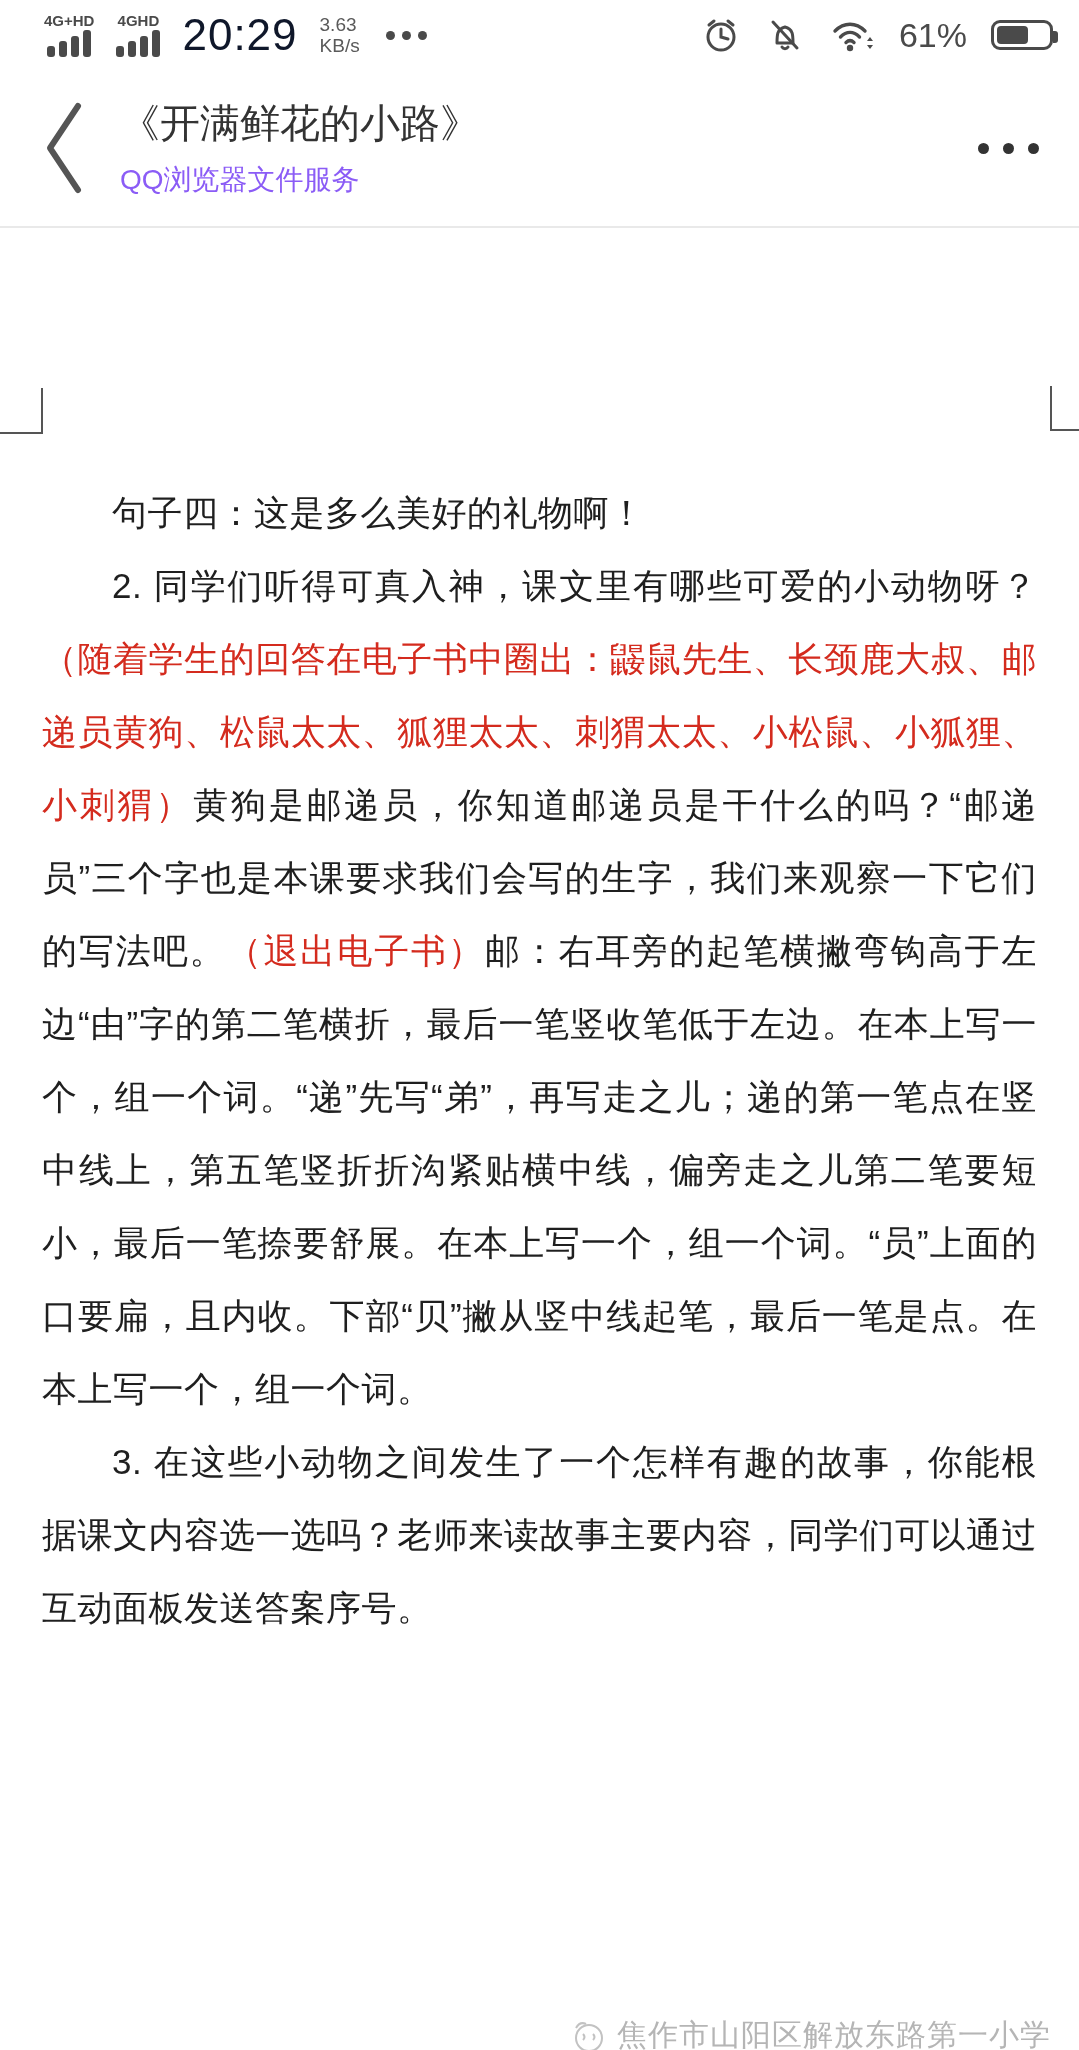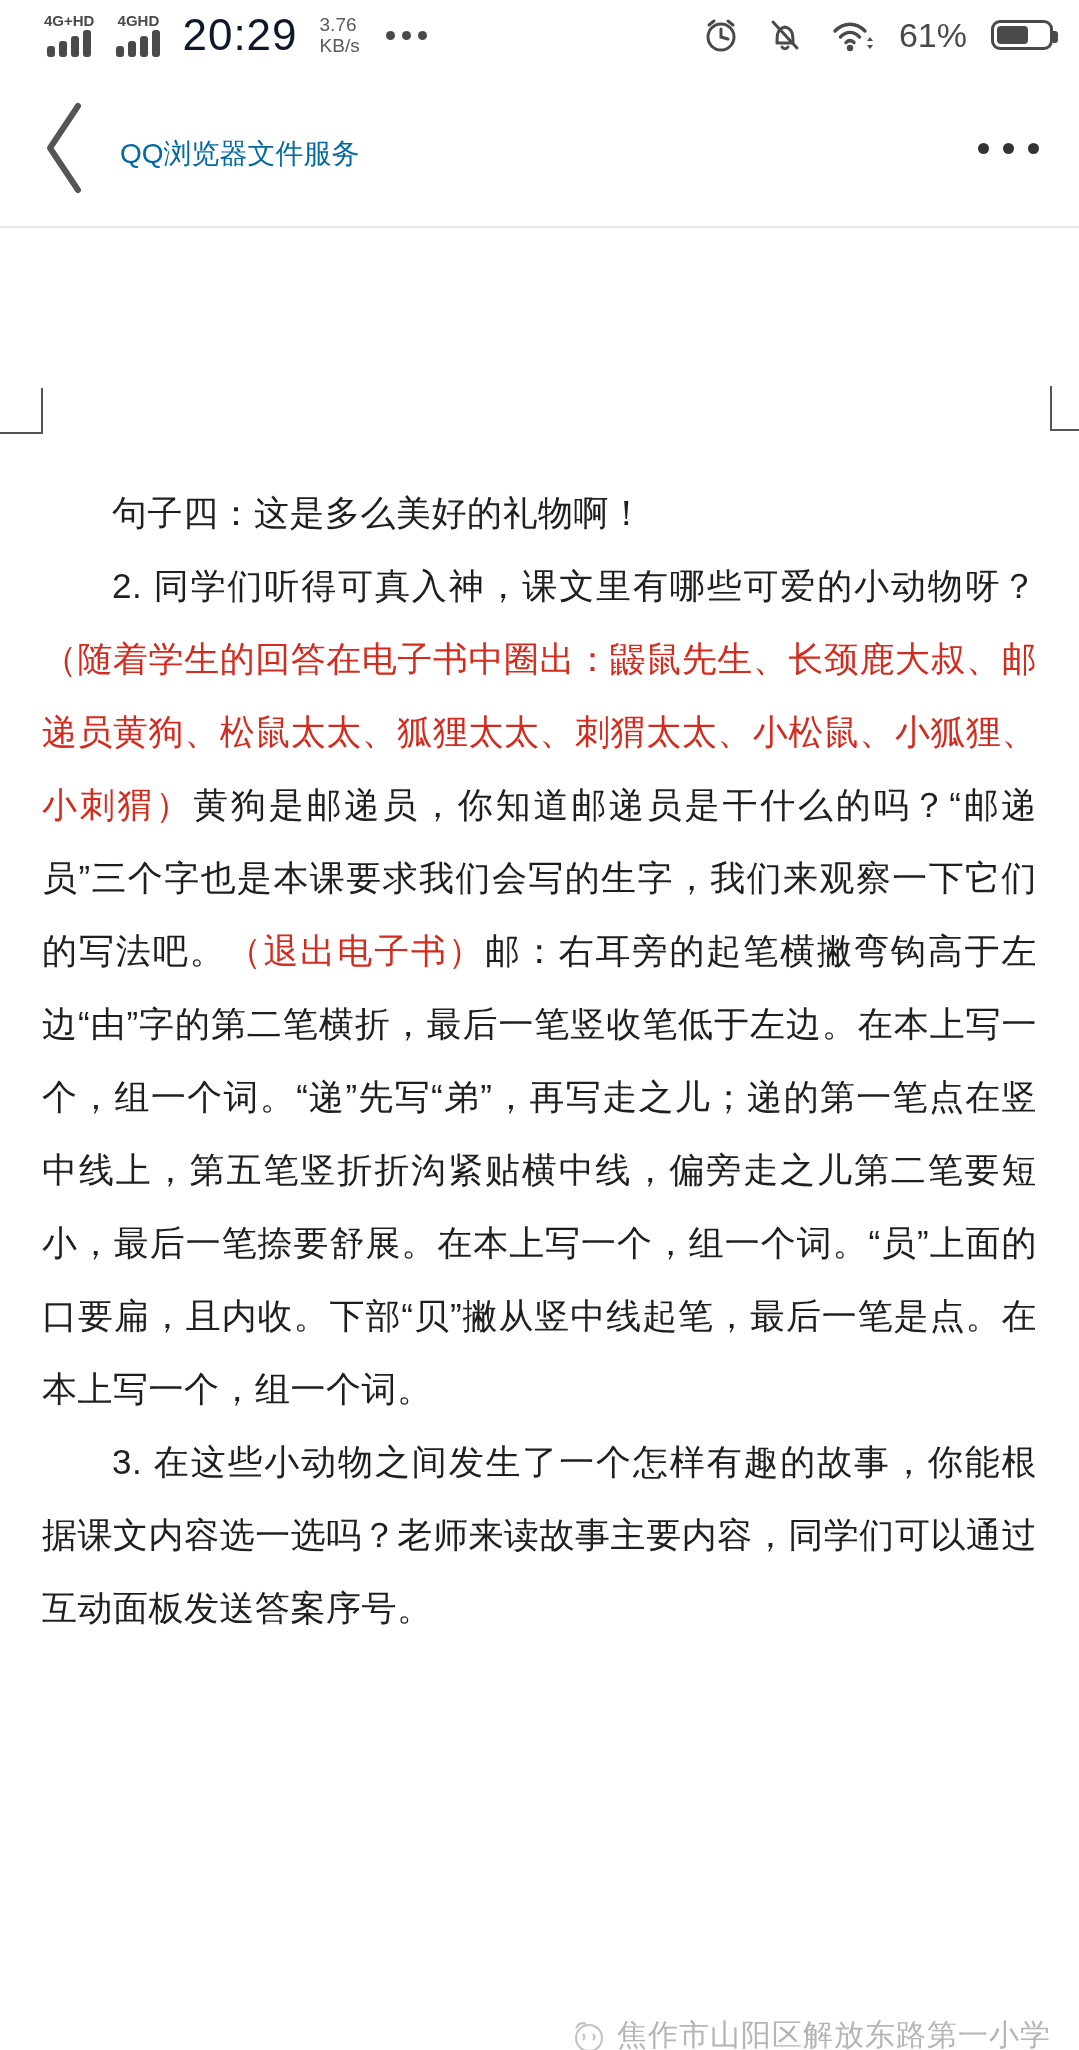--- a/index.html
+++ b/index.html
@@ -44,21 +44,21 @@
     height: 158px;
     display: flex;
     align-items: center;
     padding: 0 30px 0 40px;
     border-bottom: 2px solid #e9e9e9;
     background: #fff;
   }
   .back-btn { width: 56px; height: 110px; display:flex; align-items:center; color:#555; }
   .header-titles { margin-left: 24px; overflow: hidden; }
   .header-title { font-size: 40px; color: #333; line-height: 52px; white-space: nowrap; }
-  .header-subtitle { font-size: 28px; color: #0369a1; line-height: 38px; margin-top: 12px; }
+  .header-subtitle { font-size: 28px; color: #8b5cf6; line-height: 38px; margin-top: 12px; }
   .menu-btn { margin-left:auto; display:flex; gap:14px; padding: 20px 10px; }
   .menu-btn i { width: 11px; height: 11px; border-radius: 50%; background:#333; display:block; }
 
   
   .doc {
     position: relative;
     height: 1820px;
     background: #fff;
   }
   .crop-mark { position: absolute; }
@@ -108,21 +108,21 @@
       <span class="net-label">4GHD</span>
       <span class="bars">
           <i></i>
           <i></i>
           <i></i>
           <i></i>
         </span>
     </div>
     <div class="clock-text">20:29</div>
     <div class="net-speed">
-      <div>3.76</div>
+      <div>3.63</div>
       <div>KB/s</div>
     </div>
     <div class="sb-dots">
         <i></i>
         <i></i>
         <i></i>
       </div>
   </div>
 
   <div class="sb-right">
@@ -155,20 +155,21 @@
   </div>
 </div>
 
 <div class="header">
   <div class="back-btn">
     <svg width="46" height="100" viewBox="0 0 46 100" fill="none" stroke="#555" stroke-width="6" stroke-linecap="round" stroke-linejoin="round">
       <polyline points="38,8 10,50 38,92"></polyline>
     </svg>
   </div>
   <div class="header-titles">
+    <div class="header-title">《开满鲜花的小路》</div>
     <div class="header-subtitle">QQ浏览器文件服务</div>
   </div>
   <div class="menu-btn">
     <i></i>
       <i></i>
       <i></i>
   </div>
 </div>
 
 <div class="doc">

